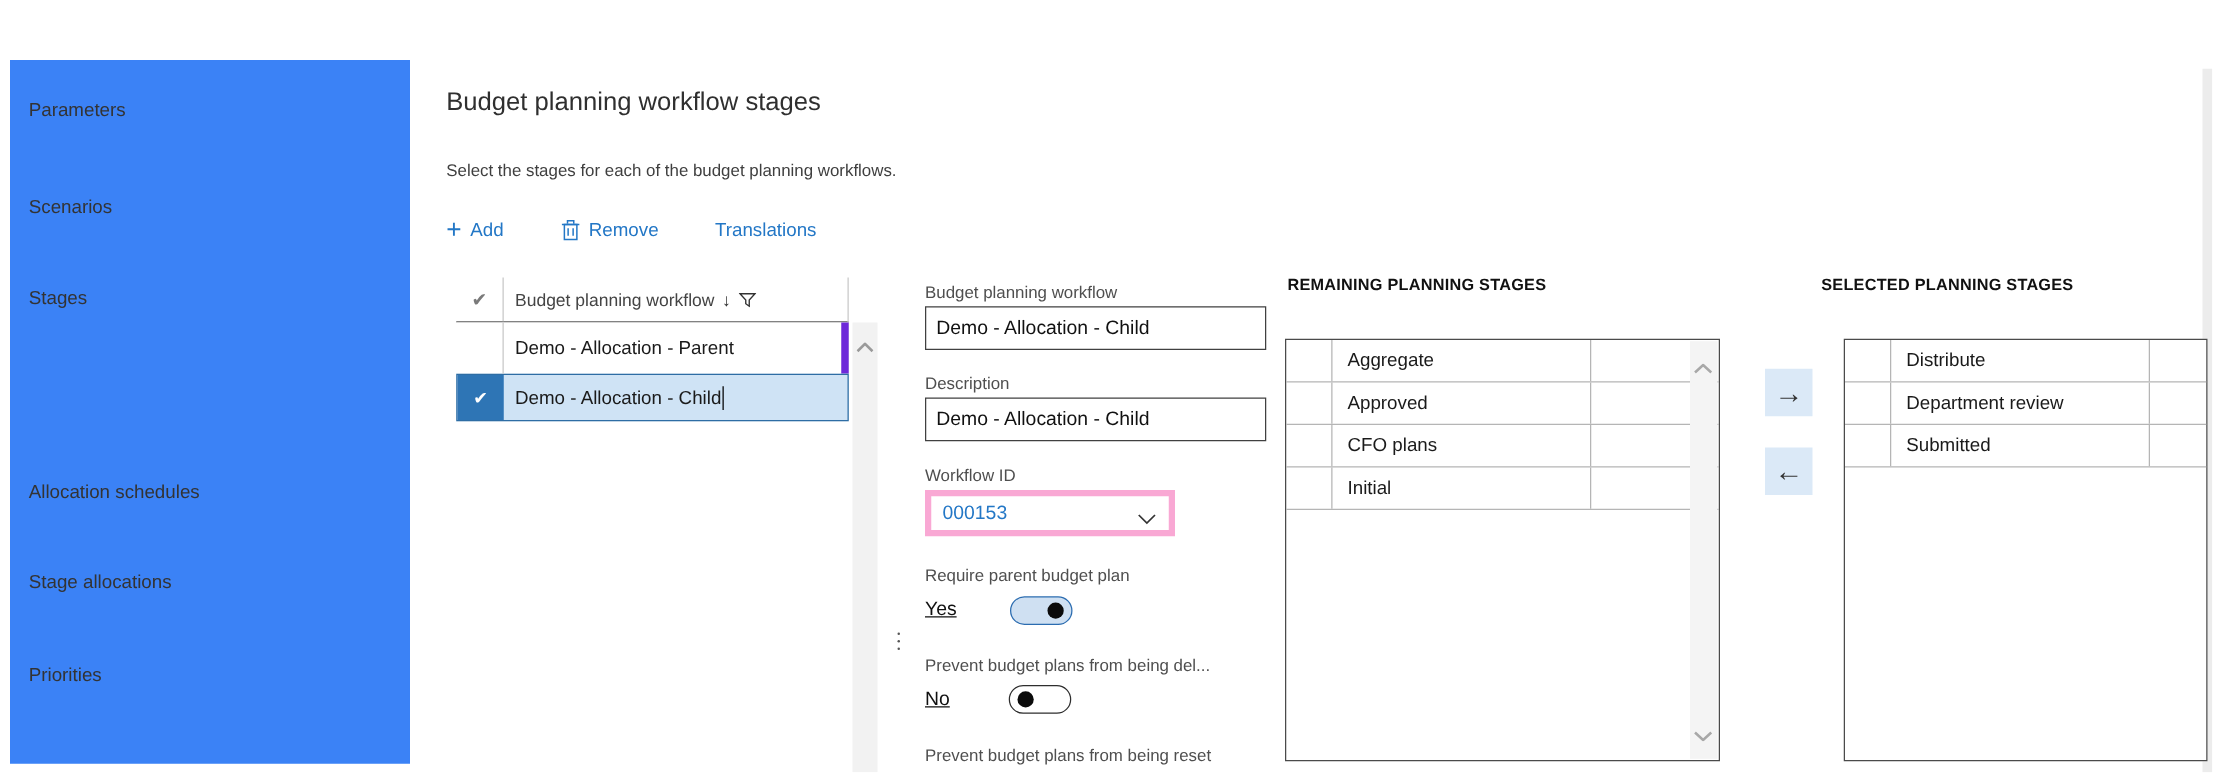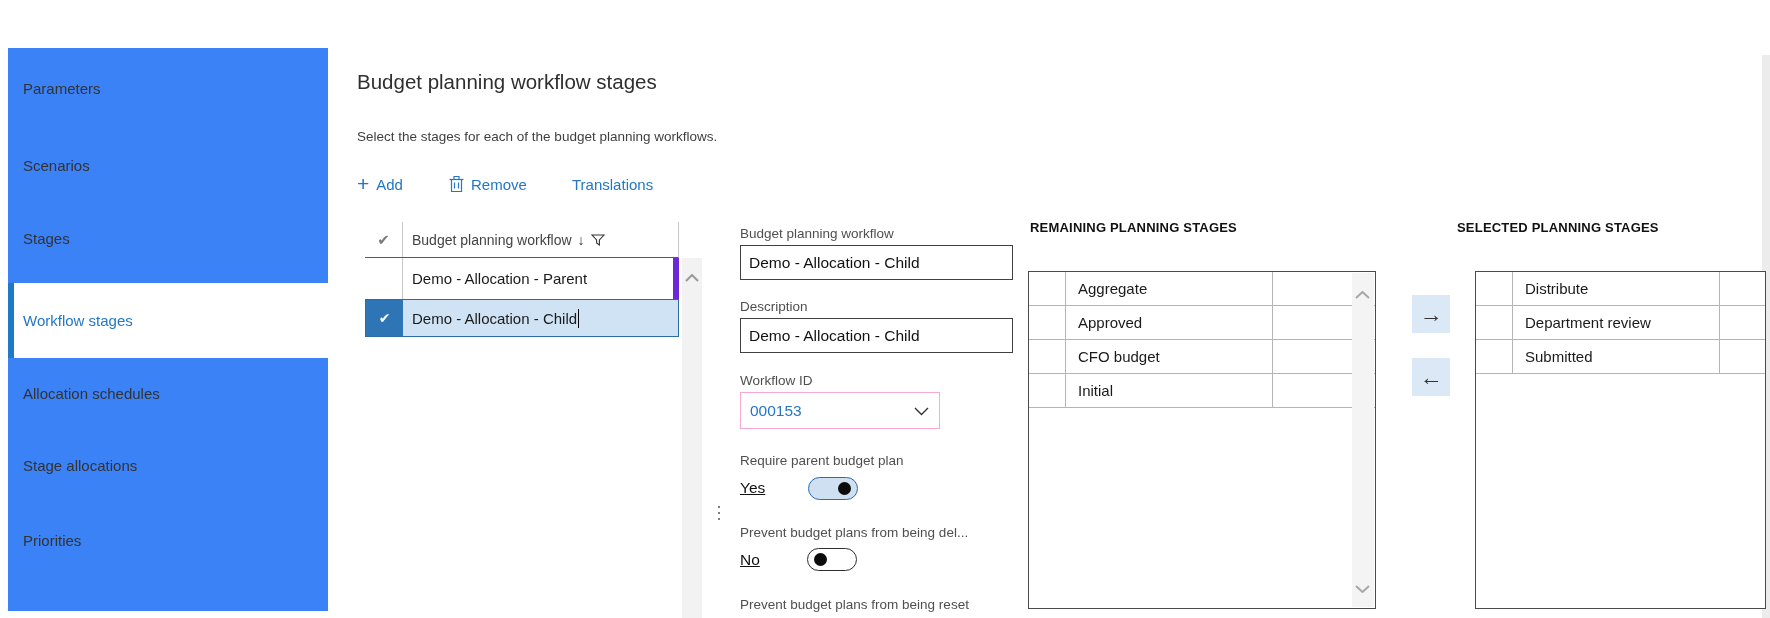--- a/index.html
+++ b/index.html
@@ -44,21 +44,21 @@
   
   .grid-scroll{position:absolute;left:682px;top:258px;width:20px;height:360px;background:#f2f2f2;}
   .grid-scroll svg{position:absolute;left:3px;top:16px;}
   .splitter-dots{position:absolute;left:718px;top:506px;display:flex;flex-direction:column;gap:4px;}
   .splitter-dots i{width:2px;height:2px;border-radius:50%;background:#555;}
 
   
   .f-label{position:absolute;left:740px;font-size:13.5px;color:#4f4f4f;white-space:nowrap;}
   .f-input{position:absolute;left:740px;width:273px;height:35px;box-sizing:border-box;border:1px solid #404040;
            background:#fff;font-family:inherit;font-size:15.5px;color:#111;padding:0 8px;outline:none;}
-  .f-combo{position:absolute;left:740px;top:392px;width:200px;height:37px;box-sizing:border-box;border:1px solid #f9a8d4;
+  .f-combo{position:absolute;left:740px;top:392px;width:200px;height:37px;box-sizing:border-box;border:5px solid #f9a8d4;
            background:#fff;display:flex;align-items:center;padding-left:9px;font-size:15.5px;color:#2377c6;cursor:pointer;}
   .f-combo svg{position:absolute;right:10px;top:14px;}
   .tog-text{position:absolute;left:740px;font-size:15.5px;color:#111;text-decoration:underline;}
   .toggle{position:absolute;width:50px;height:23px;border-radius:12px;box-sizing:border-box;cursor:pointer;}
   .toggle.on{left:808px;top:477px;background:#cfe0f2;border:1.5px solid #2b6cb0;}
   .toggle.on i{position:absolute;right:6px;top:4px;width:13px;height:13px;border-radius:50%;background:#0b0b0b;}
   .toggle.off{left:807px;top:548px;background:#fff;border:1.5px solid #2e2e2e;}
   .toggle.off i{position:absolute;left:6px;top:4px;width:13px;height:13px;border-radius:50%;background:#0b0b0b;}
 
   
@@ -79,21 +79,20 @@
 <body>
 
 <div class="screen">
 
   <div class="rightstrip"></div>
 
   <nav class="sidebar">
     <div class="side-item" style="top:3px">Parameters</div>
     <div class="side-item" style="top:80px">Scenarios</div>
     <div class="side-item" style="top:153px">Stages</div>
-    <div class="side-item sel" style="top:235px">Workflow stages</div>
     <div class="side-item" style="top:308px">Allocation schedules</div>
     <div class="side-item" style="top:380px">Stage allocations</div>
     <div class="side-item" style="top:455px">Priorities</div>
   </nav>
 
   <div class="main-heading">Budget planning workflow stages</div>
   <div class="subtitle">Select the stages for each of the budget planning workflows.</div>
 
   <div class="tb-btn" style="left:357px">
     <span class="plus-glyph">+</span>
@@ -185,21 +184,21 @@
     <div class="p-row">
       <div class="p-check"></div>
       <div class="p-name">Aggregate</div>
     </div>
     <div class="p-row">
       <div class="p-check"></div>
       <div class="p-name">Approved</div>
     </div>
     <div class="p-row">
       <div class="p-check"></div>
-      <div class="p-name">CFO budget</div>
+      <div class="p-name">CFO plans</div>
     </div>
     <div class="p-row">
       <div class="p-check"></div>
       <div class="p-name">Initial</div>
     </div>
     <div class="p-scroll">
       <svg class="up" width="15" height="8" viewBox="0 0 15 8">
         <polyline points="1,7 7.5,1 14,7" fill="none" stroke="#a8a8a8" stroke-width="2"></polyline>
       </svg>
       <svg class="down" width="15" height="8" viewBox="0 0 15 8">

